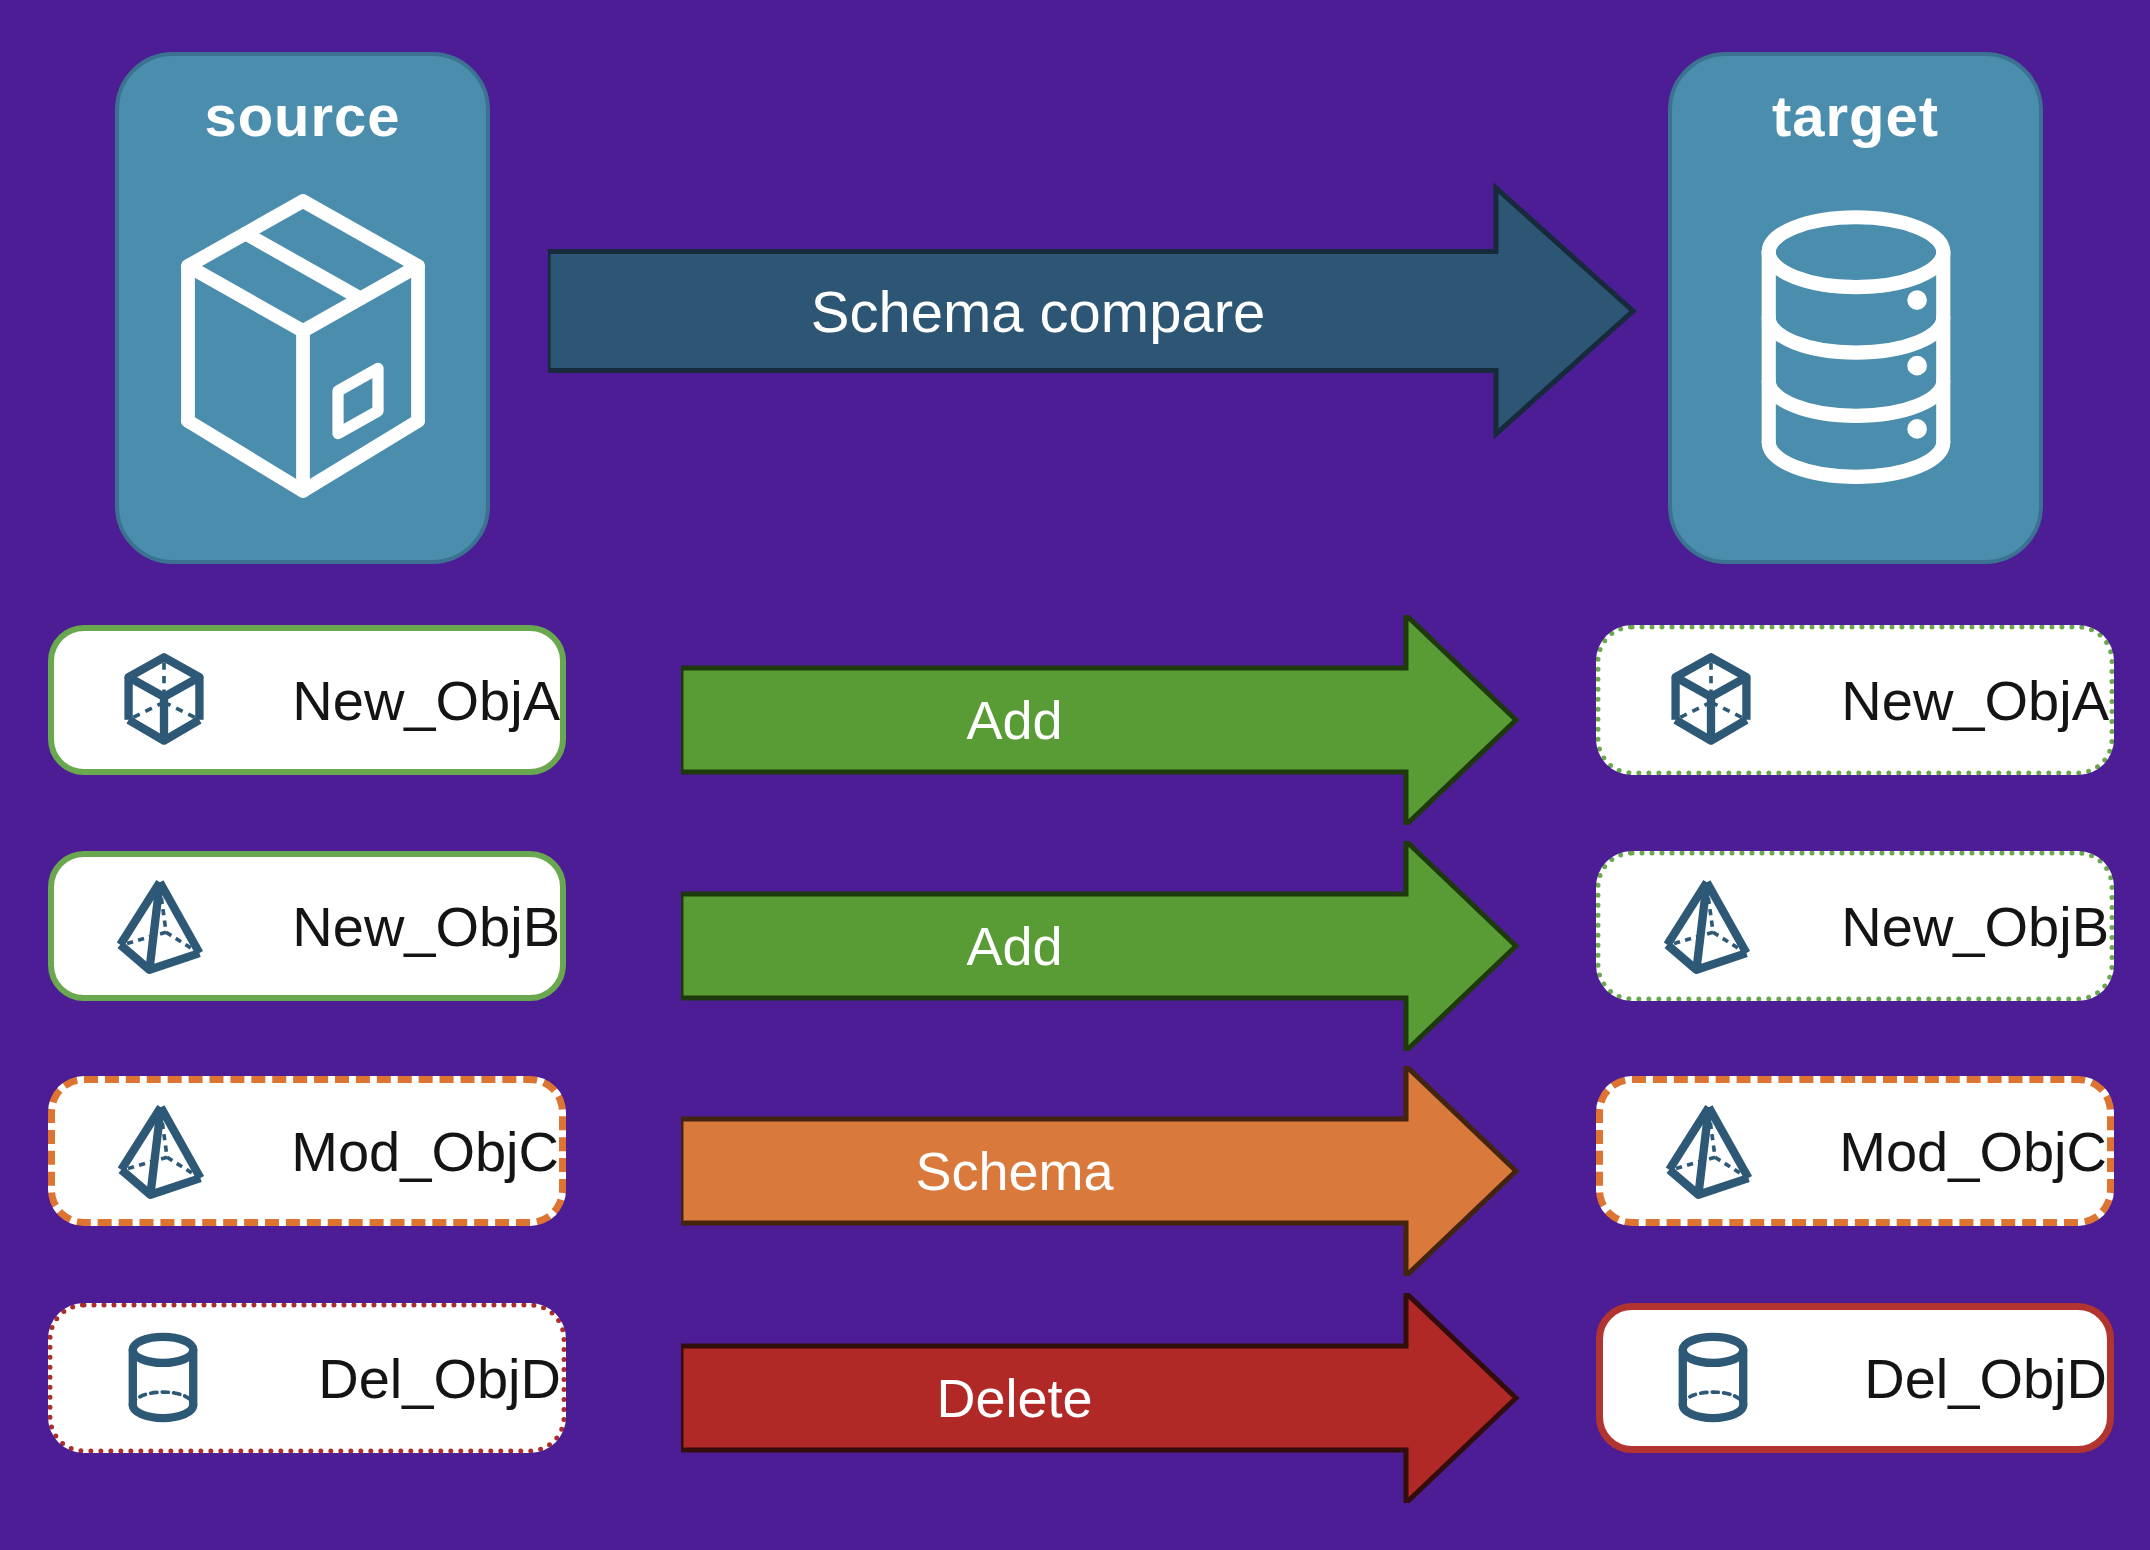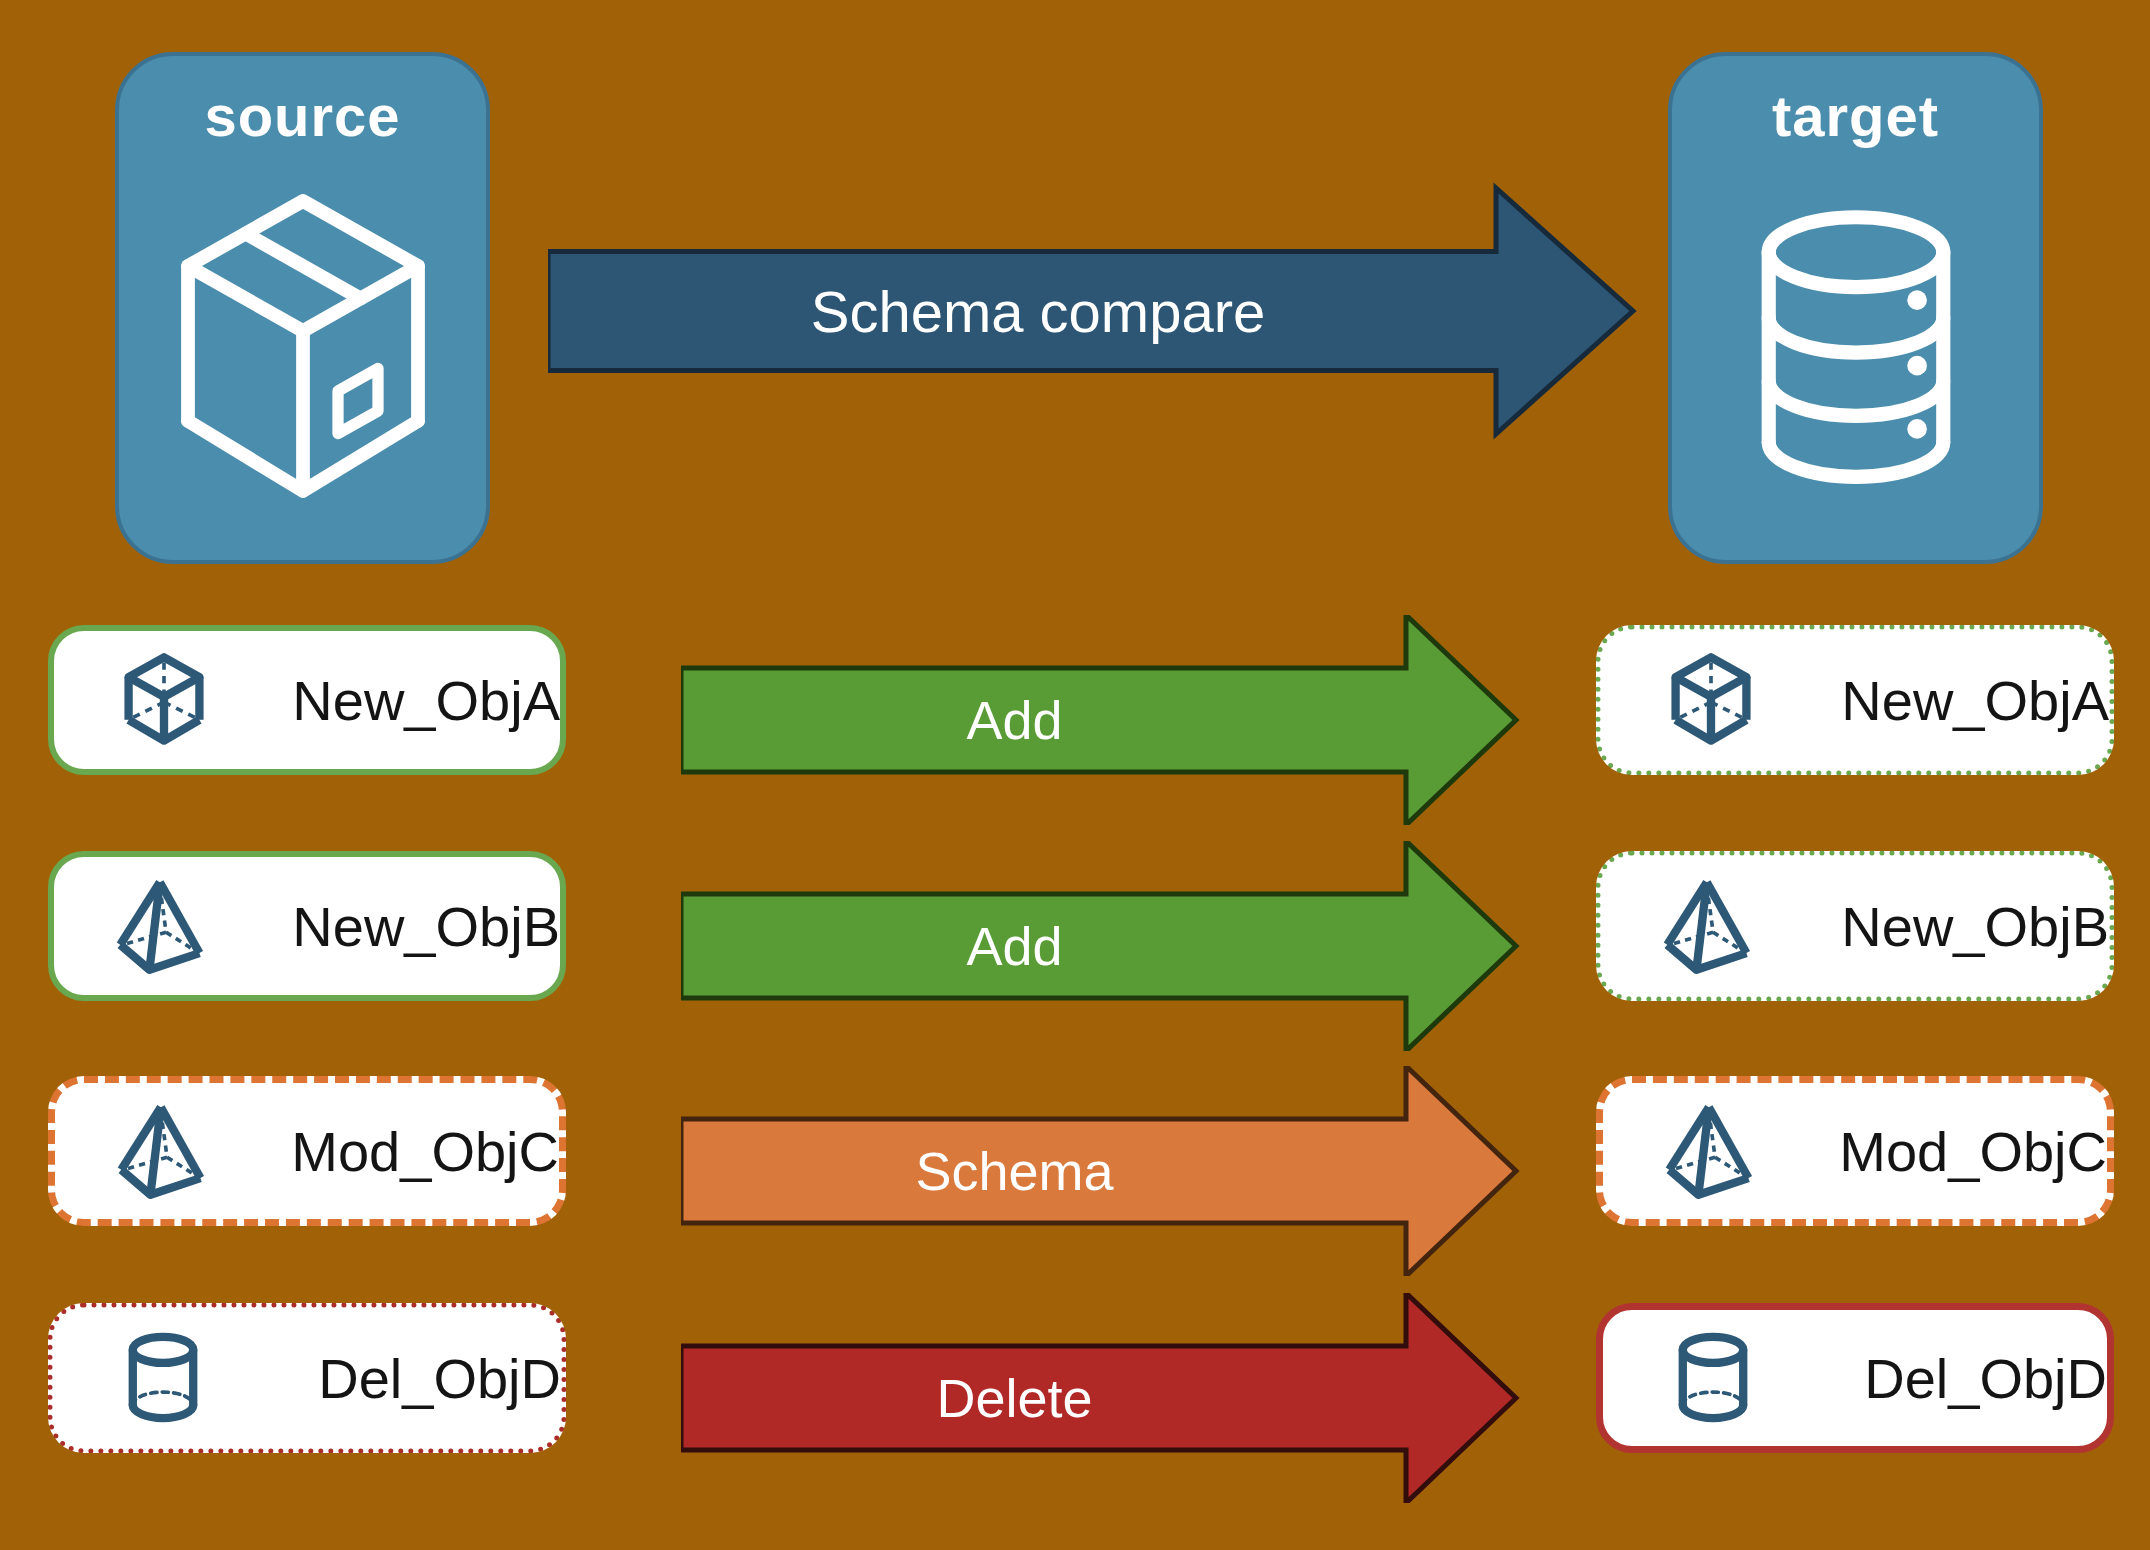--- a/index.html
+++ b/index.html
@@ -1,17 +1,17 @@
 <!DOCTYPE html>
 <html><head>
 <meta charset="utf-8">
 <style>
   html,body{margin:0;padding:0;background:#ffffff;}
   .canvas{
-    position:relative;width:2150px;height:1550px;background:#a16207;overflow:hidden;
+    position:relative;width:2150px;height:1550px;background:#4c1d95;overflow:hidden;
     font-family:"Liberation Sans",sans-serif;
   }
   
   .node{
     position:absolute;top:52px;width:375px;height:512px;border-radius:58px;
     background:#4a8dac;border:4px solid #3c7291;box-sizing:border-box;
     display:flex;flex-direction:column;align-items:center;
   }
   .node-title{
     color:#ffffff;font-size:58px;font-weight:bold;margin-top:26px;letter-spacing:1px;

